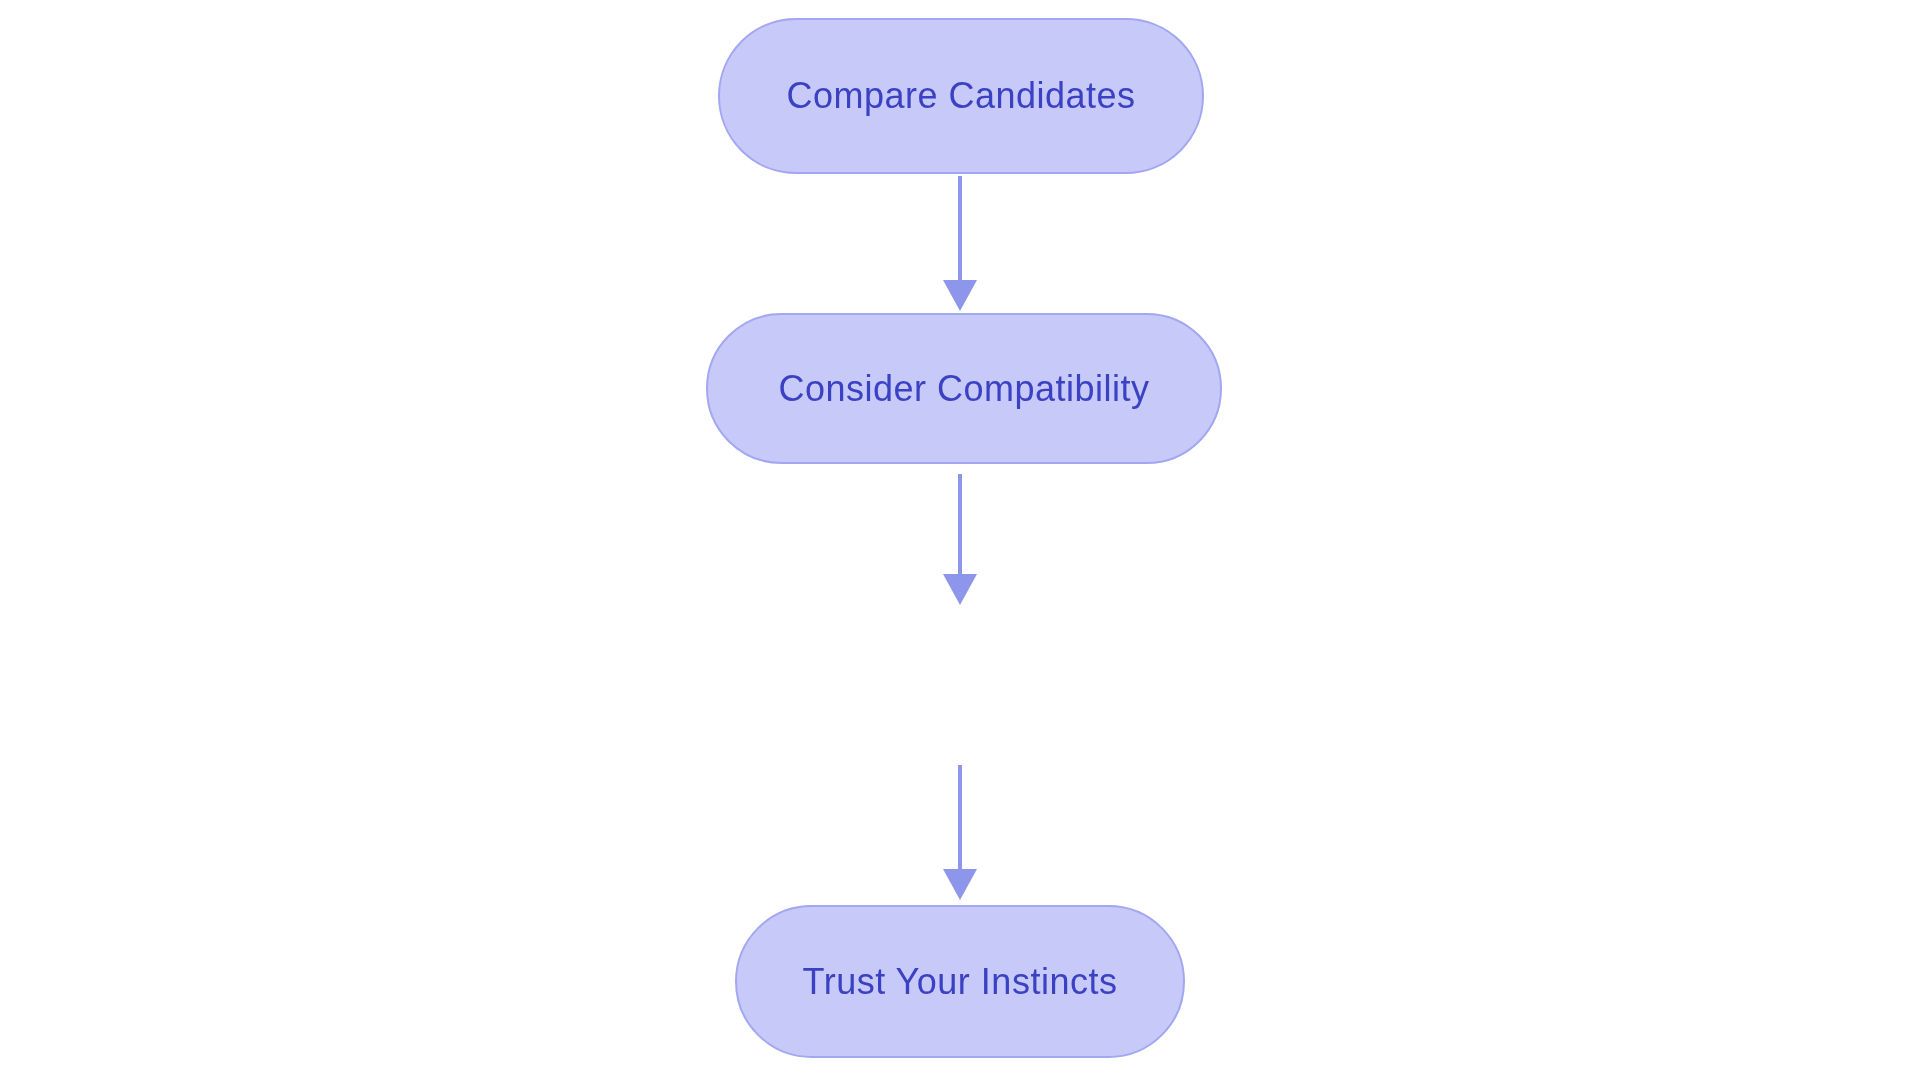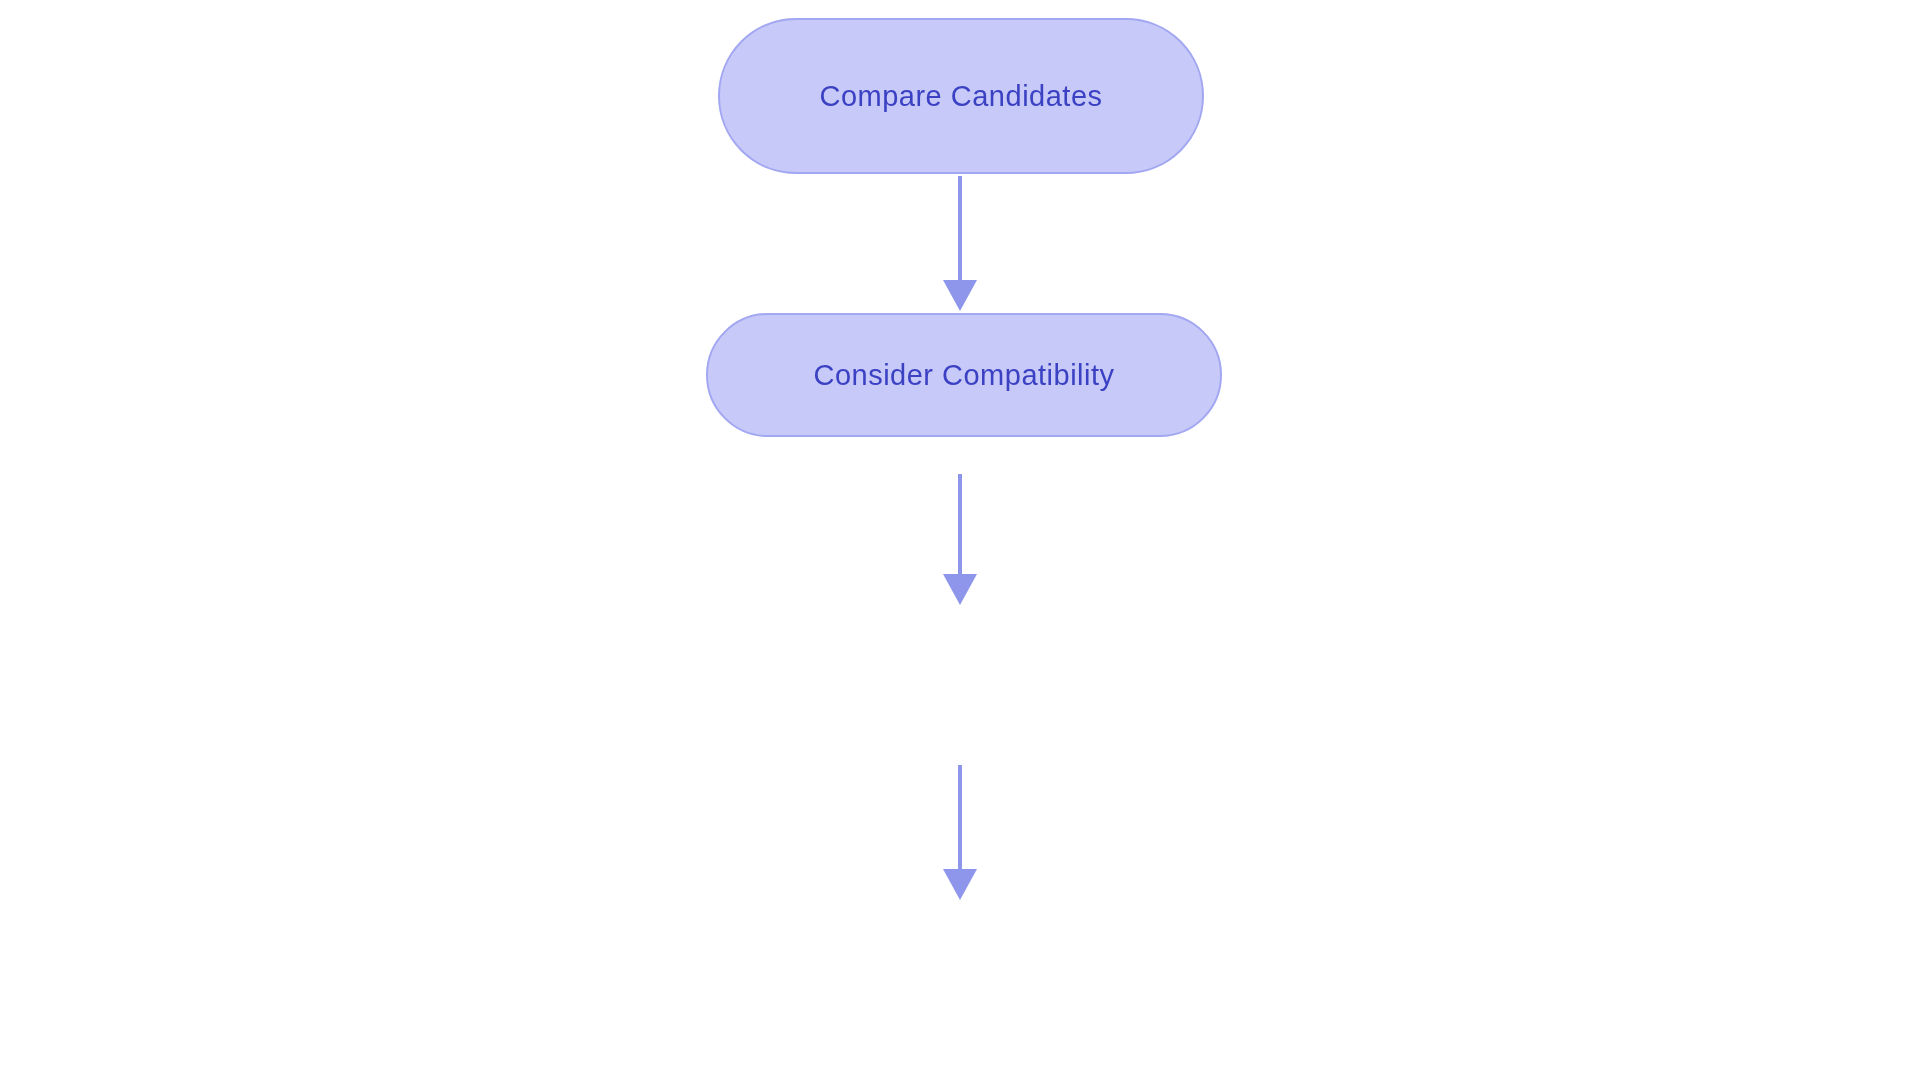--- a/index.html
+++ b/index.html
@@ -27,27 +27,27 @@
     position: absolute;
     background: var(--node-fill);
     border: 2.5px solid var(--node-border);
     border-radius: 82px;
     display: flex;
     align-items: center;
     justify-content: center;
   }
   .flow-node .node-label {
     color: var(--node-text);
-    font-size: 29px;
+    font-size: 36px;
     font-weight: 400;
     letter-spacing: 0.5px;
     white-space: nowrap;
   }
   .node-0 { left: 718px; top: 18px;  width: 486px; height: 156px; }
-  .node-1 { left: 706px; top: 313px; width: 516px; height: 124px; }
+  .node-1 { left: 706px; top: 313px; width: 516px; height: 151px; }
   .node-2 { left: 682px; top: 607px; width: 563px; height: 156px; }
   .node-3 { left: 735px; top: 905px; width: 450px; height: 153px; }
 
   .flow-arrow {
     position: absolute;
     left: 943px;
     width: 34px;
     display: flex;
     flex-direction: column;
     align-items: center;
@@ -91,14 +91,17 @@
     <div class="arrow-line"></div>
     <div class="arrow-head"></div>
   </div>
 
 
   <div class="flow-arrow arrow-2">
     <div class="arrow-line"></div>
     <div class="arrow-head"></div>
   </div>
 
+  <div class="flow-node node-3">
+    <span class="node-label">Trust Your Instincts</span>
+  </div>
 
 </div>
 
 </body></html>

